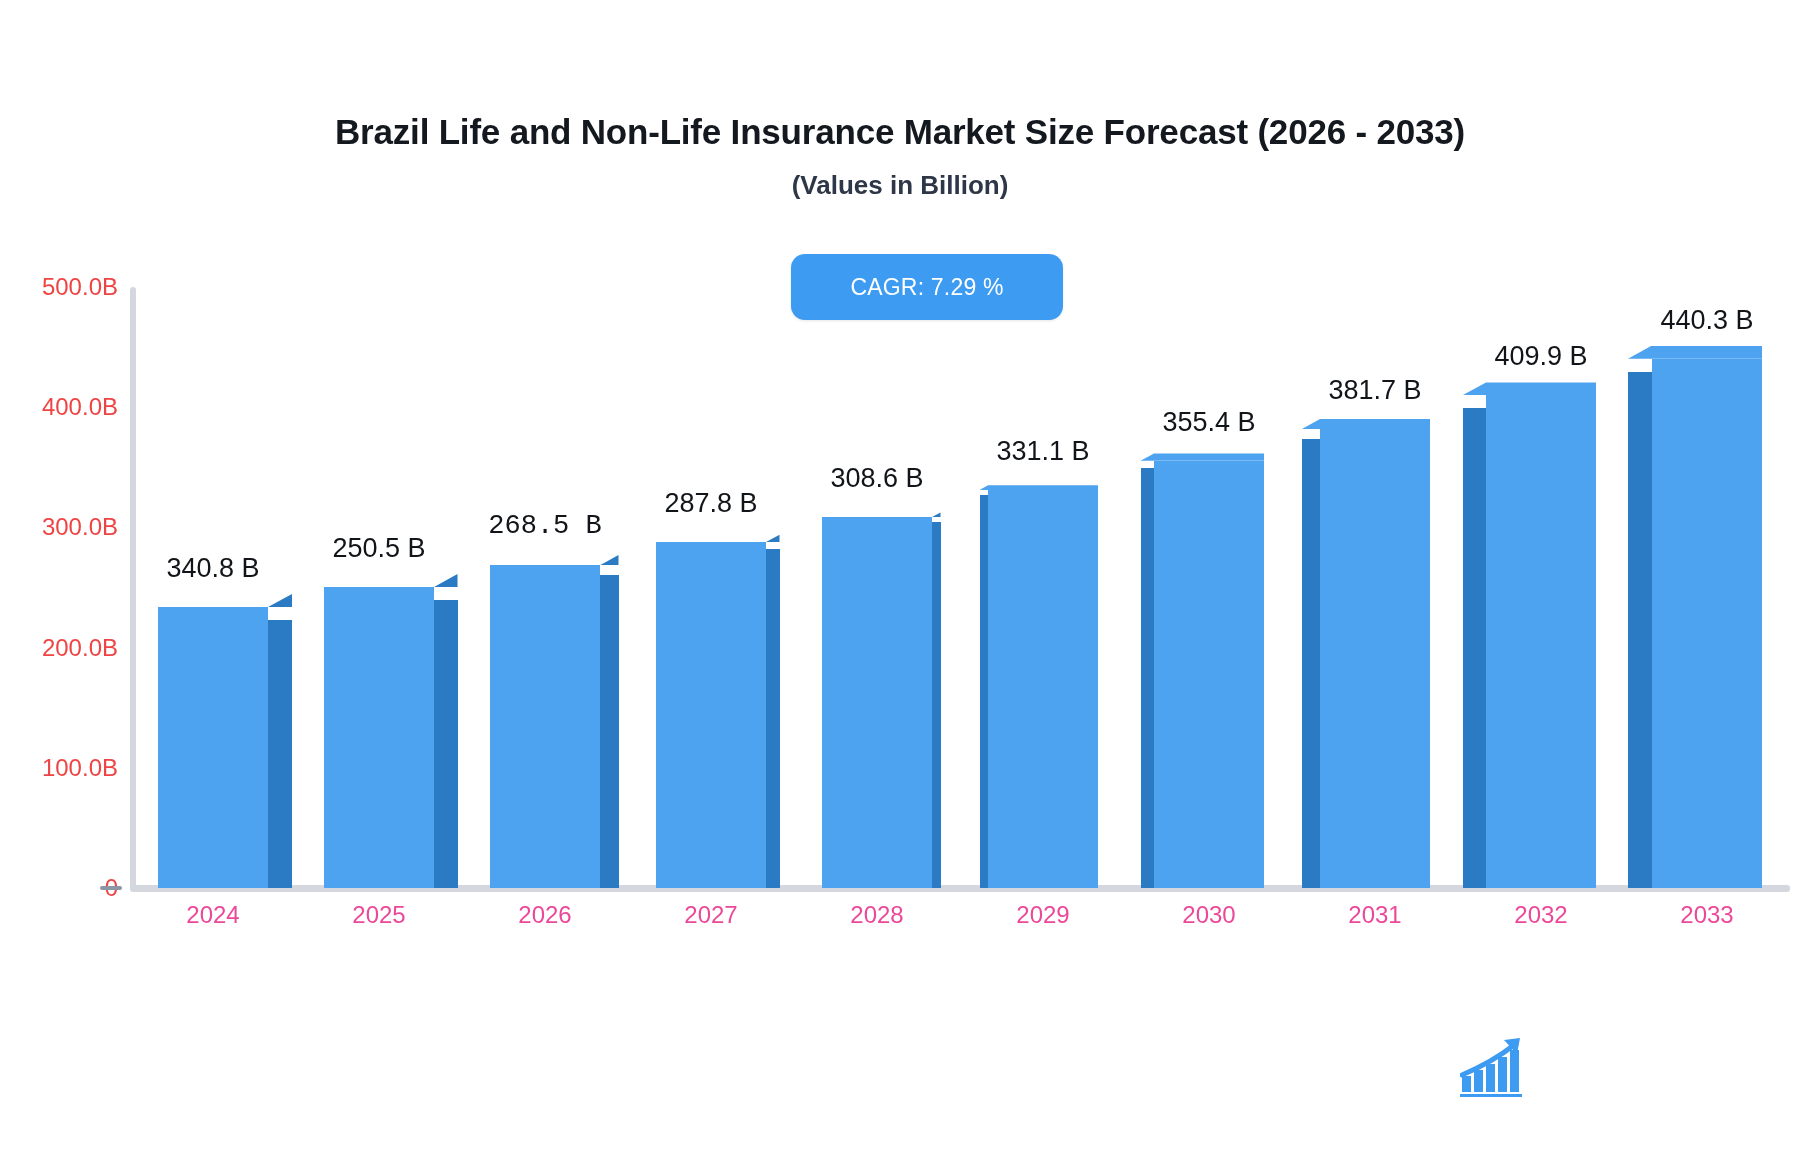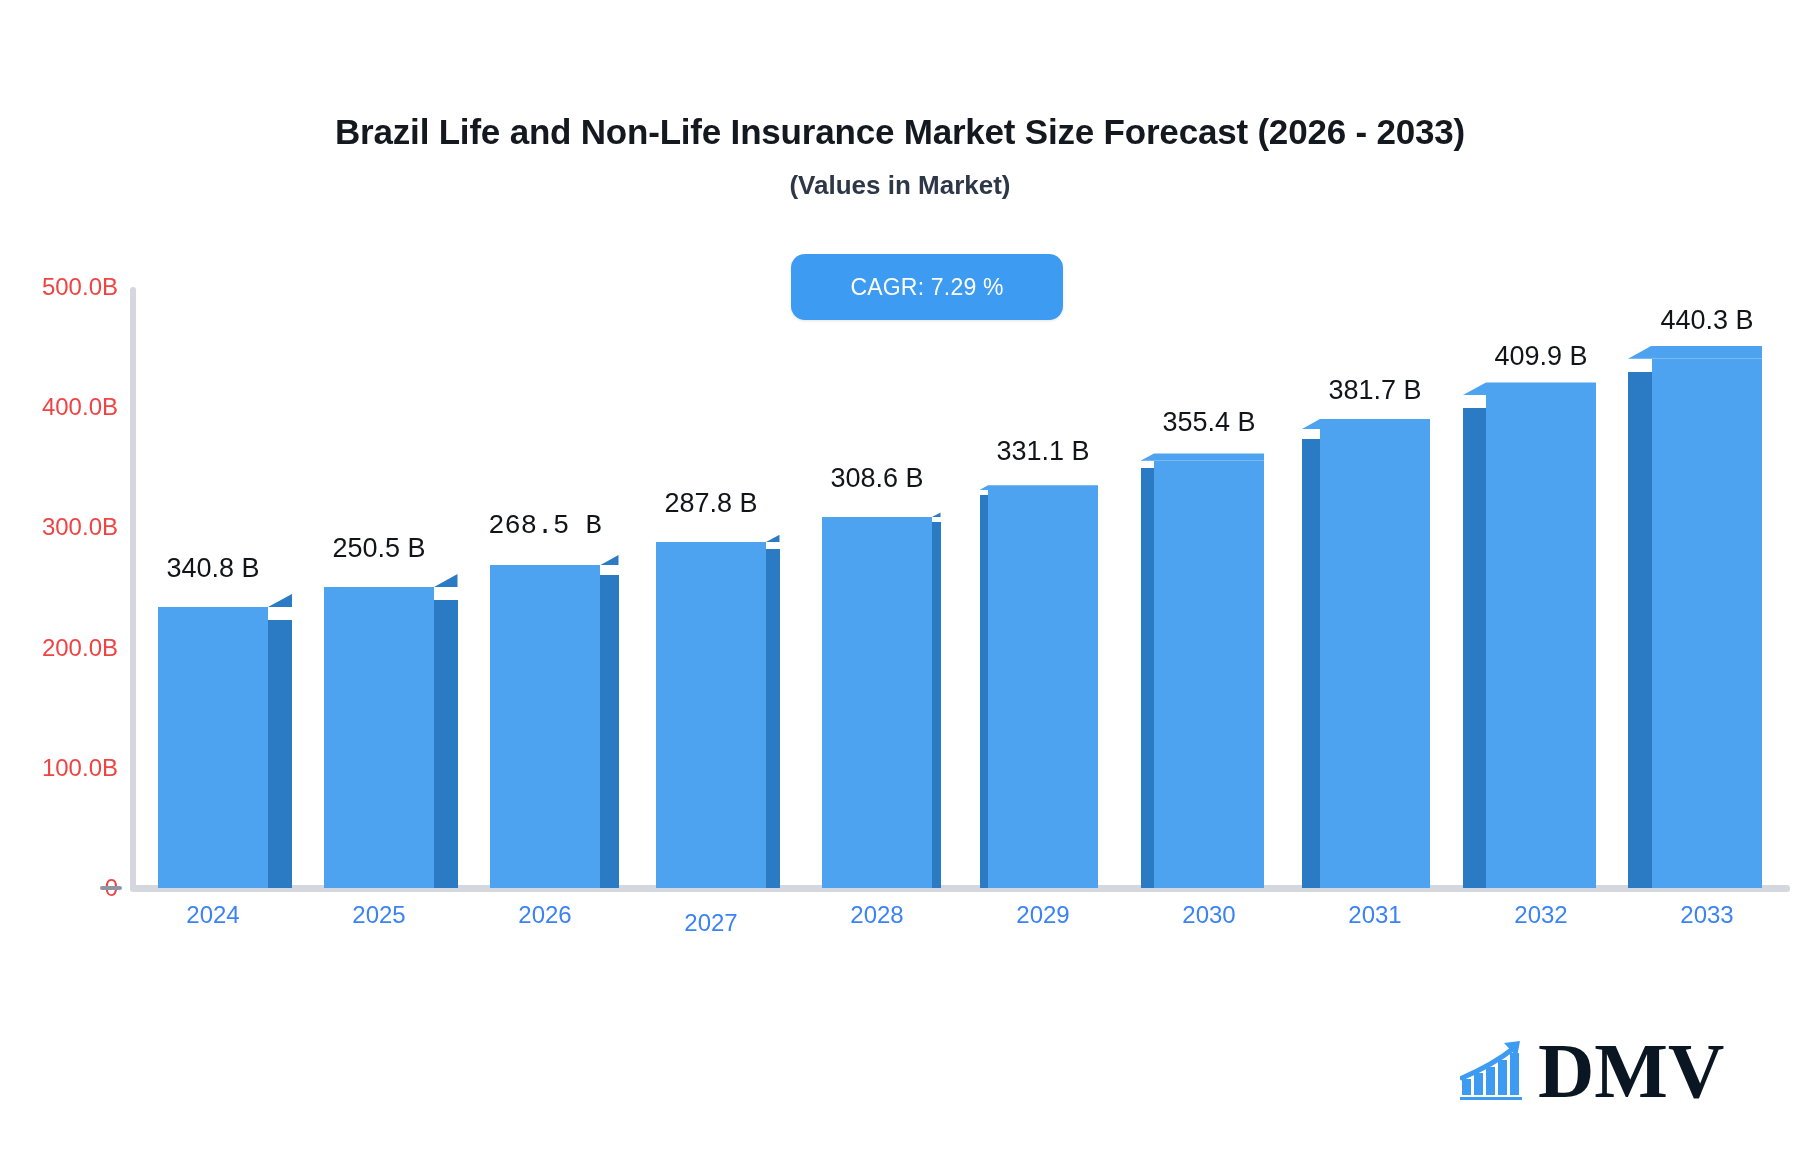--- a/index.html
+++ b/index.html
@@ -150,21 +150,21 @@
     white-space: nowrap;
     z-index: 5;
   }
   .x-tick-label {
     position: absolute;
     top: 901px;
     width: 200px;
     text-align: center;
     font-size: 24px;
     font-weight: 500;
-    color: #3b82f6;
+    color: #ec4899;
     white-space: nowrap;
   }
 
   
   #dmv-logo {
     position: absolute;
     left: 1460px;
     top: 1035px;
     display: flex;
     align-items: center;
@@ -178,21 +178,21 @@
     line-height: 0.92;
     letter-spacing: 0px;
   }
 </style>
 </head>
 <body>
 
 <div id="canvas">
 
   <div id="chart-title">Brazil Life and Non-Life Insurance Market Size Forecast (2026 - 2033)</div>
-  <div id="chart-subtitle">(Values in Market)</div>
+  <div id="chart-subtitle">(Values in Billion)</div>
 
   <div id="cagr-badge">
     <span class="cagr-text">CAGR: 7.29 %</span>
   </div>
 
   <div id="plot">
     <div id="y-axis-line"></div>
     <div id="x-axis-line"></div>
     <div id="y-ticks">
         <div class="y-tick-label" style="top: 888px; left: 0px; width: 118px;">0</div>
@@ -262,21 +262,21 @@
           <div class="bar-face" style="height: 100%; background: rgb(77, 163, 240);"></div>
           <div class="bar-side left" style="width: 24px; left: -24px; right: auto; height: 516.041px; background: rgb(43, 123, 196);"></div>
           <div style="position: absolute; top: -13.2px; height: 13.2px; background: rgb(77, 163, 240); z-index: 3; left: -24px; width: 134px; clip-path: polygon(0px 100%, 17.9104% 0px, 100% 0px, 100% 100%);"></div>
         </div>
         <div class="bar-label" style="left: 1577px; top: 304.759px;">440.3 B</div>
       </div>
     <div id="x-ticks">
         <div class="x-tick-label" style="left: 113px;">2024</div>
         <div class="x-tick-label" style="left: 279px;">2025</div>
         <div class="x-tick-label" style="left: 445px;">2026</div>
-        <div class="x-tick-label" style="left: 611px; margin-top: 8px;">2027</div>
+        <div class="x-tick-label" style="left: 611px;">2027</div>
         <div class="x-tick-label" style="left: 777px;">2028</div>
         <div class="x-tick-label" style="left: 943px;">2029</div>
         <div class="x-tick-label" style="left: 1109px;">2030</div>
         <div class="x-tick-label" style="left: 1275px;">2031</div>
         <div class="x-tick-label" style="left: 1441px;">2032</div>
         <div class="x-tick-label" style="left: 1607px;">2033</div>
       </div>
   </div>
 
   <div id="dmv-logo">
@@ -285,16 +285,15 @@
         <rect x="2" y="41" width="9" height="16" fill="#3d9bf2"></rect>
         <rect x="14" y="35" width="9" height="22" fill="#3d9bf2"></rect>
         <rect x="26" y="29" width="9" height="28" fill="#3d9bf2"></rect>
         <rect x="38" y="22" width="9" height="35" fill="#3d9bf2"></rect>
         <rect x="50" y="15" width="9" height="42" fill="#3d9bf2"></rect>
         <path d="M2 40 C 16 34, 34 26, 54 10" stroke="#3d9bf2" stroke-width="5" fill="none" stroke-linecap="round"></path>
         <path d="M44 5 L 60 3 L 57 19 Z" fill="#3d9bf2"></path>
         <rect x="0" y="59" width="62" height="3" fill="#3d9bf2"></rect>
       </svg>
     </span>
-    <span class="logo-text">DMV</span>
   </div>
 
 </div>
 
 </body></html>

